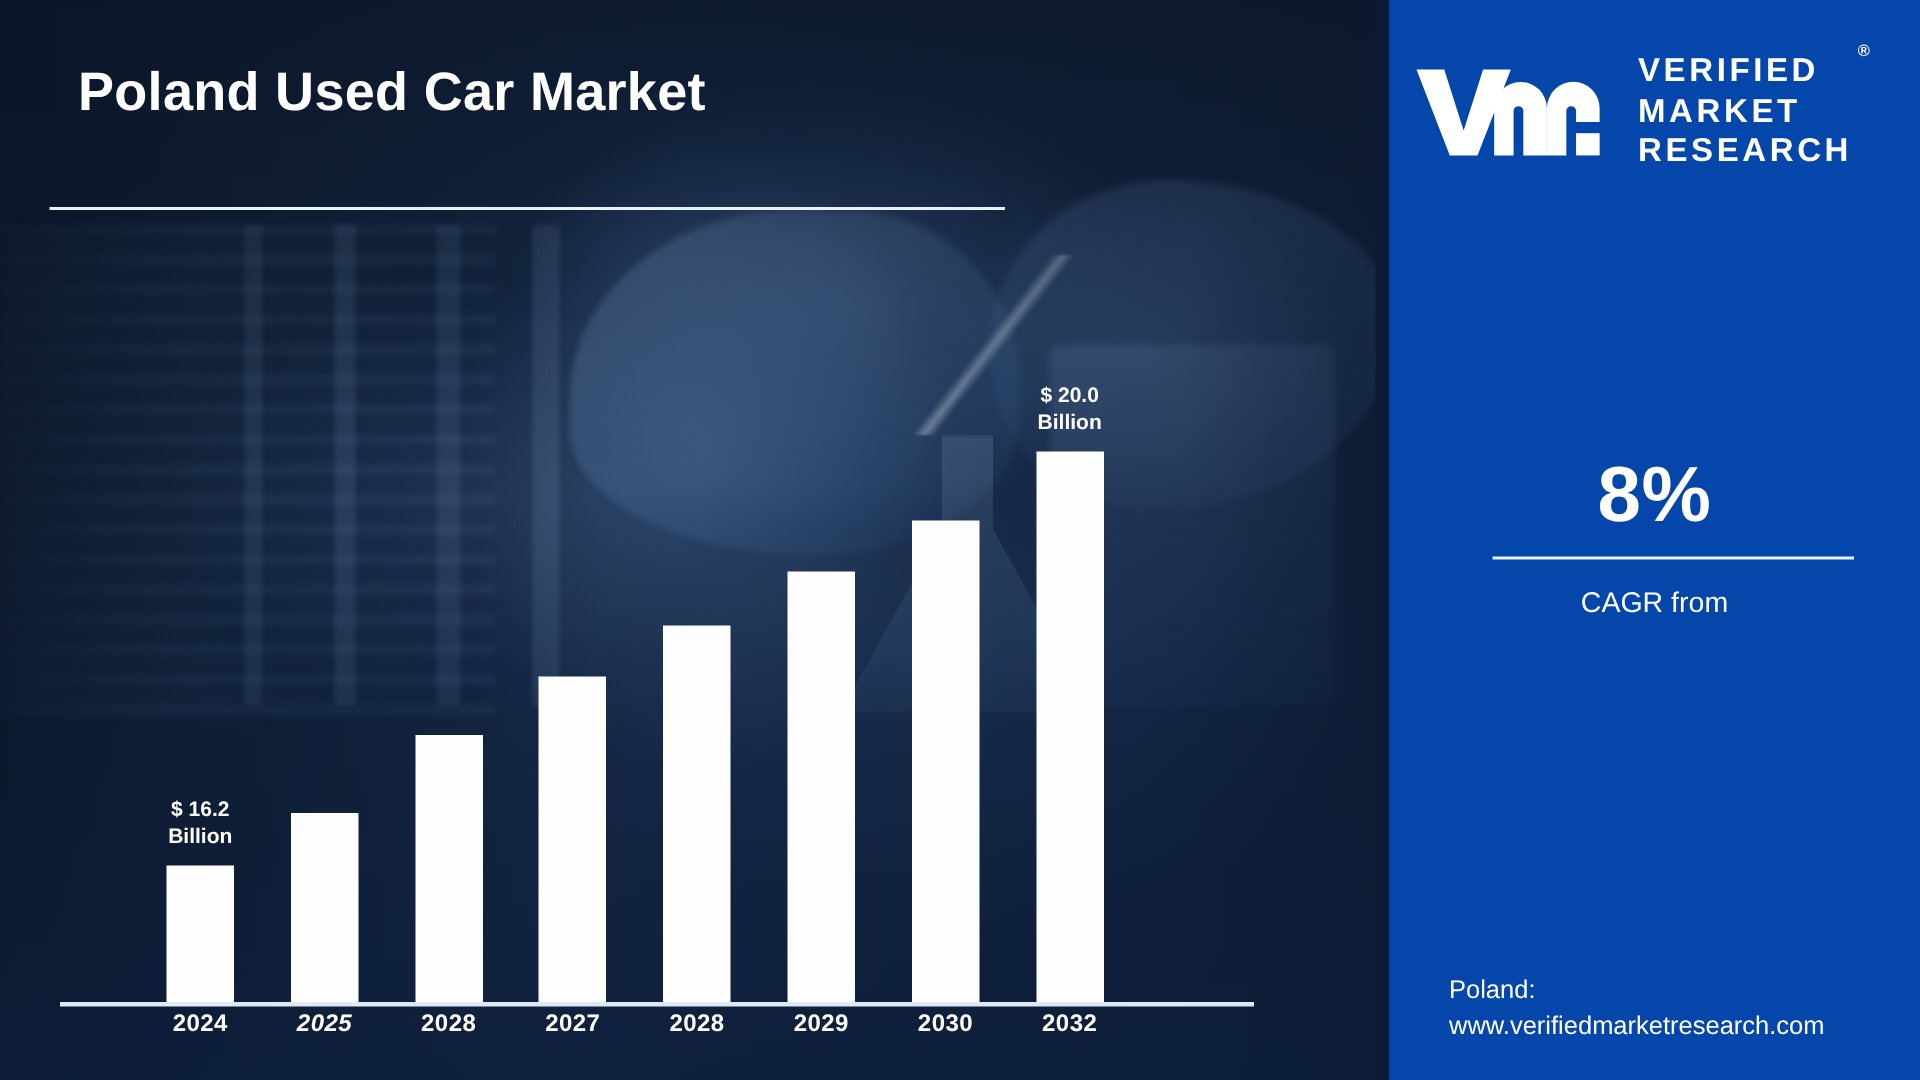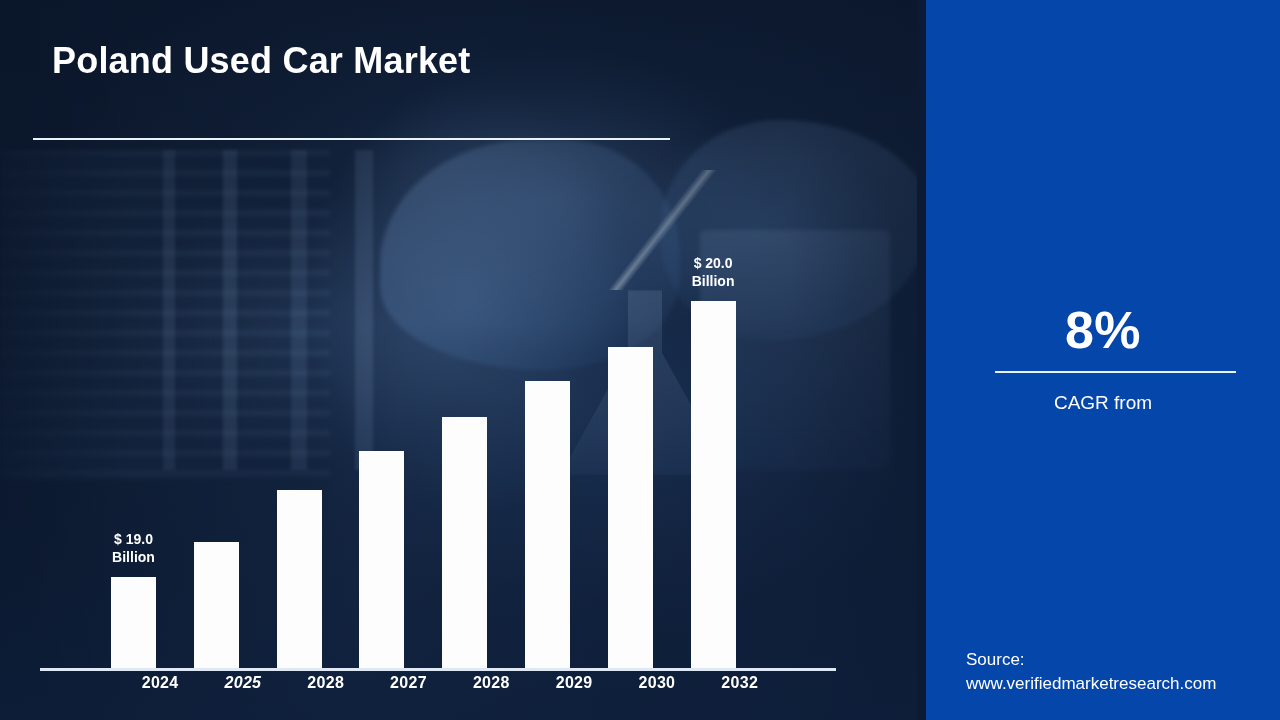--- a/index.html
+++ b/index.html
@@ -107,21 +107,21 @@
   }
   .bar {
     position:absolute; bottom:51px; width:45px;
     background:#fdfdfd;
   }
   .bar-label {
     position:absolute; width:150px; text-align:center;
     font-size:14px; font-weight:600; color:#ffffff; line-height:1.28;
   }
   .tick-label {
-    position:absolute; top:674px; width:90px; text-align:right;
+    position:absolute; top:674px; width:90px; text-align:center;
     font-size:16px; font-weight:700; color:#ffffff; letter-spacing:0.3px;
   }
 
   
   #divider {
     position:absolute; left:917px; top:0; width:9px; height:720px;
     background:#0d1a33;
   }
   #right-panel {
     position:absolute; left:926px; top:0; width:354px; height:720px;
@@ -185,21 +185,21 @@
           <div class="bar" style="left: 193.8px; height: 127px; width: 45px;"></div>
           <div class="bar" style="left: 276.6px; height: 179px; width: 45px;"></div>
           <div class="bar" style="left: 359.4px; height: 218px; width: 45px;"></div>
           <div class="bar" style="left: 442.2px; height: 252px; width: 45px;"></div>
           <div class="bar" style="left: 525px; height: 288px; width: 45px;"></div>
           <div class="bar" style="left: 607.8px; height: 322px; width: 45px;"></div>
           <div class="bar" style="left: 690.6px; height: 368px; width: 45px;"></div>
         </div>
       <div id="labels-layer">
           <div class="bar-label" style="left: 58.5px; bottom: 153px;">
-            <div>$ 19.0</div>
+            <div>$ 16.2</div>
             <div>Billion</div>
           </div>
           <div class="bar-label" style="left: 638.1px; bottom: 429px;">
             <div>$ 20.0</div>
             <div>Billion</div>
           </div>
         </div>
       <div id="ticks-layer">
           <div class="tick-label" style="left: 88.5px;">2024</div>
           <div class="tick-label" style="left: 171.3px; font-style: italic;">2025</div>
@@ -211,26 +211,40 @@
           <div class="tick-label" style="left: 668.1px;">2032</div>
         </div>
       <div id="axis-line"></div>
     </div>
   </div>
 
   <div id="divider"></div>
 
   <div id="right-panel">
 
+    <div id="logo-block">
+      <svg id="logo-mark" viewBox="0 0 150 80" aria-hidden="true">
+        <path fill="#ffffff" d="M4 10 h20 l14 44 14 -44 h20 l-24 62 h-20 z"></path>
+        <path fill="#ffffff" d="M60 72 v-34 a19 19 0 0 1 38 0 v34 h-17 v-32 a3.5 3.5 0 0 0 -7 0 v32 z"></path>
+        <path fill="#ffffff" d="M98 72 v-34 a19 19 0 0 1 38 0 v10 h-17 v-8 a3.5 3.5 0 0 0 -7 0 v32 z"></path>
+        <rect fill="#ffffff" x="119" y="56" width="17" height="16"></rect>
+      </svg>
+      <div id="logo-words">
+        <div>VERIFIED</div>
+        <div>MARKET</div>
+        <div>RESEARCH</div>
+        <span id="logo-reg">®</span>
+      </div>
+    </div>
 
     <div id="cagr-value">8%</div>
     <div id="cagr-rule"></div>
     <div id="cagr-caption">
       <div>CAGR from</div>
     </div>
 
     <div id="source-block">
-      <div>Source:</div>
+      <div>Poland:</div>
       <div>www.verifiedmarketresearch.com</div>
     </div>
   </div>
 
 </div>
 
 </body></html>

